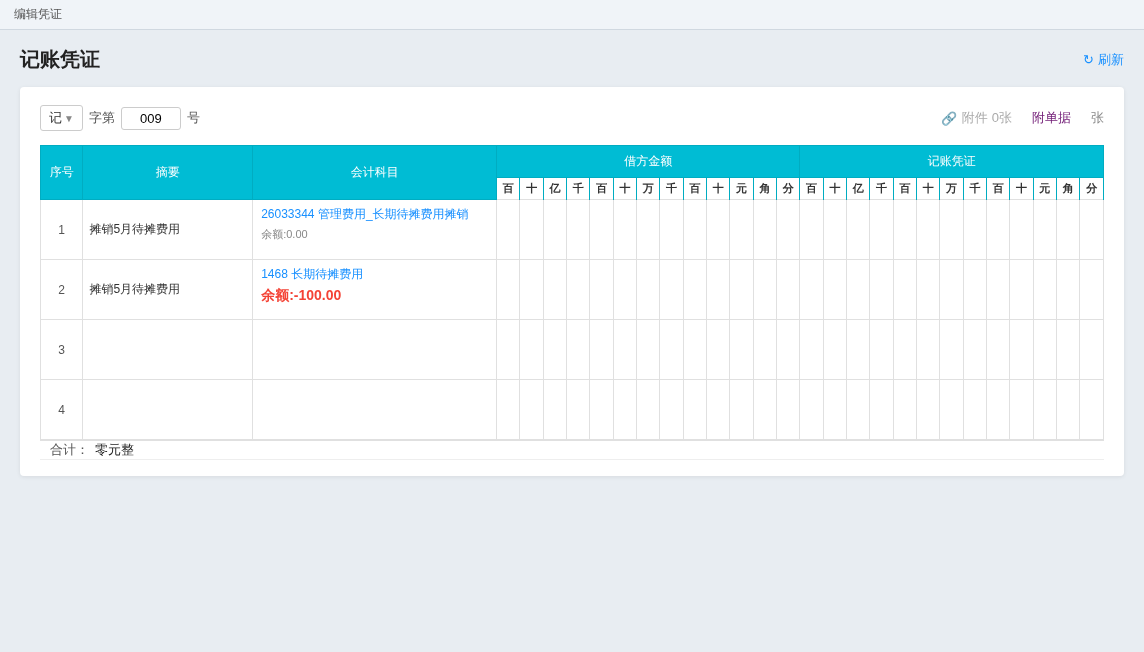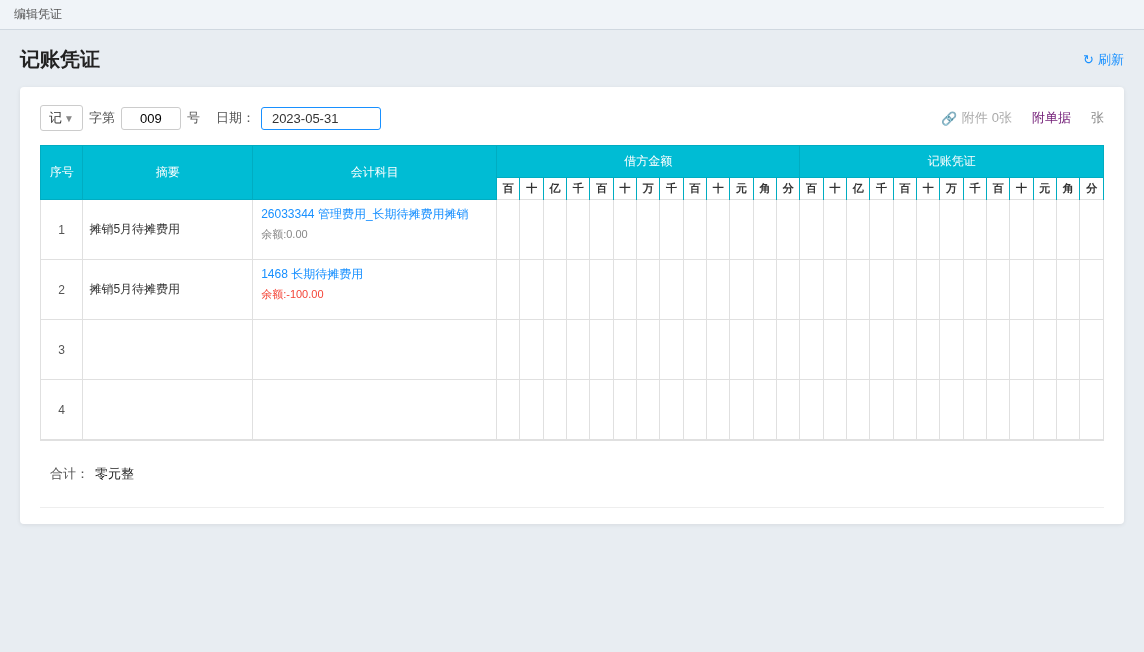--- a/index.html
+++ b/index.html
@@ -163,41 +163,42 @@
       color: #1890ff;
       font-weight: 500;
       margin-bottom: 4px;
     }
     .balance-text {
       color: #888;
       font-size: 11px;
     }
     .balance-negative {
       color: #f44336;
-      font-size: 11px;
+      font-size: 14px;
+      font-weight: bold;
     }
     .digit-cell {
       border-right: 1px solid #e0e0e0;
       width: 22px;
       min-width: 22px;
       text-align: center;
       padding: 0;
     }
     .digit-header {
       border-right: 1px solid #00acc1;
       width: 22px;
       min-width: 22px;
       text-align: center;
       padding: 3px 0;
       font-size: 11px;
     }
 
     .total-row {
       border-top: 1px solid #e0e0e0;
-      padding: 24px 10px;
+      padding: 0 10px;
       display: flex;
       align-items: center;
       gap: 6px;
       font-size: 13px;
     }
     .total-label {
       color: #555;
       font-weight: 500;
     }
     .total-value {
@@ -254,24 +255,20 @@
 
     <div class="form-row">
       <div class="form-group">
         <div class="voucher-type-select">
           <span>记</span>
           <span class="dropdown-arrow">▼</span>
         </div>
         <span class="form-label">字第</span>
         <input class="input-field" type="text" value="009" style="">
         <span class="form-label">号</span>
-      </div>
-      <div class="form-group">
-        <span class="form-label">日期：</span>
-        <input class="date-field" type="text" value="2023-05-31" style="">
       </div>
       <div class="right-actions">
         <div class="attachment-link">
           <span>🔗</span>
           <span>附件</span>
           <span>0张</span>
         </div>
         <span class="single-voucher">附单据</span>
         <span class="zhang-label">张</span>
       </div>

